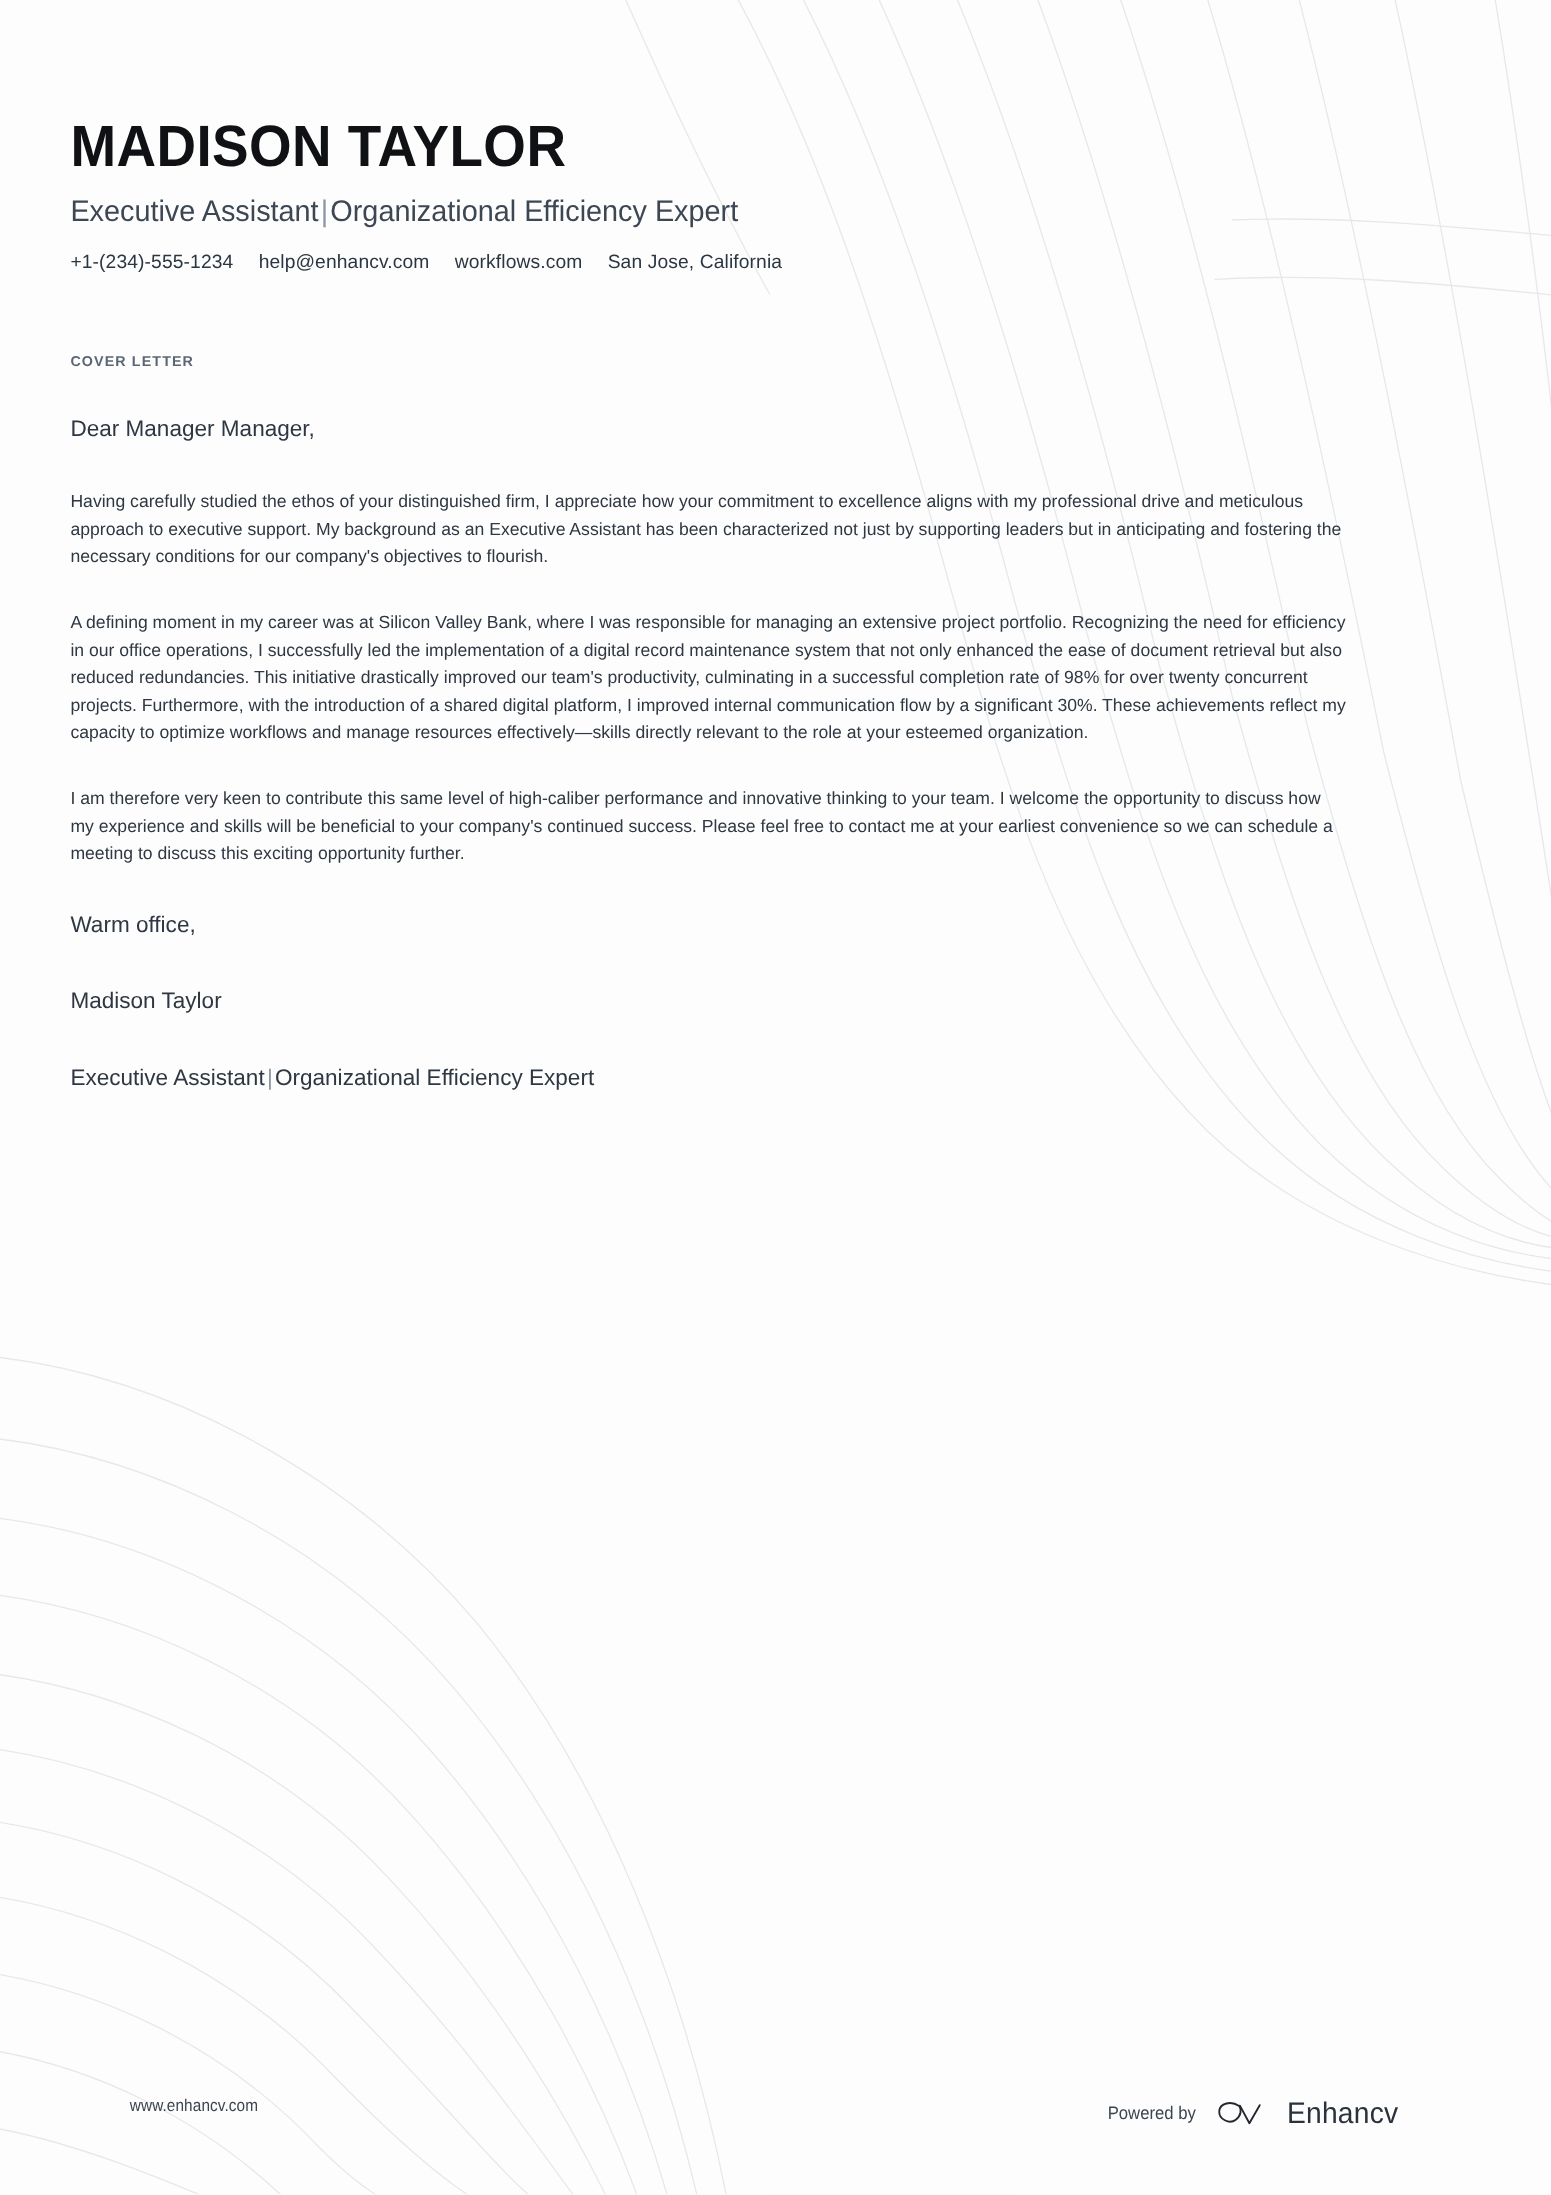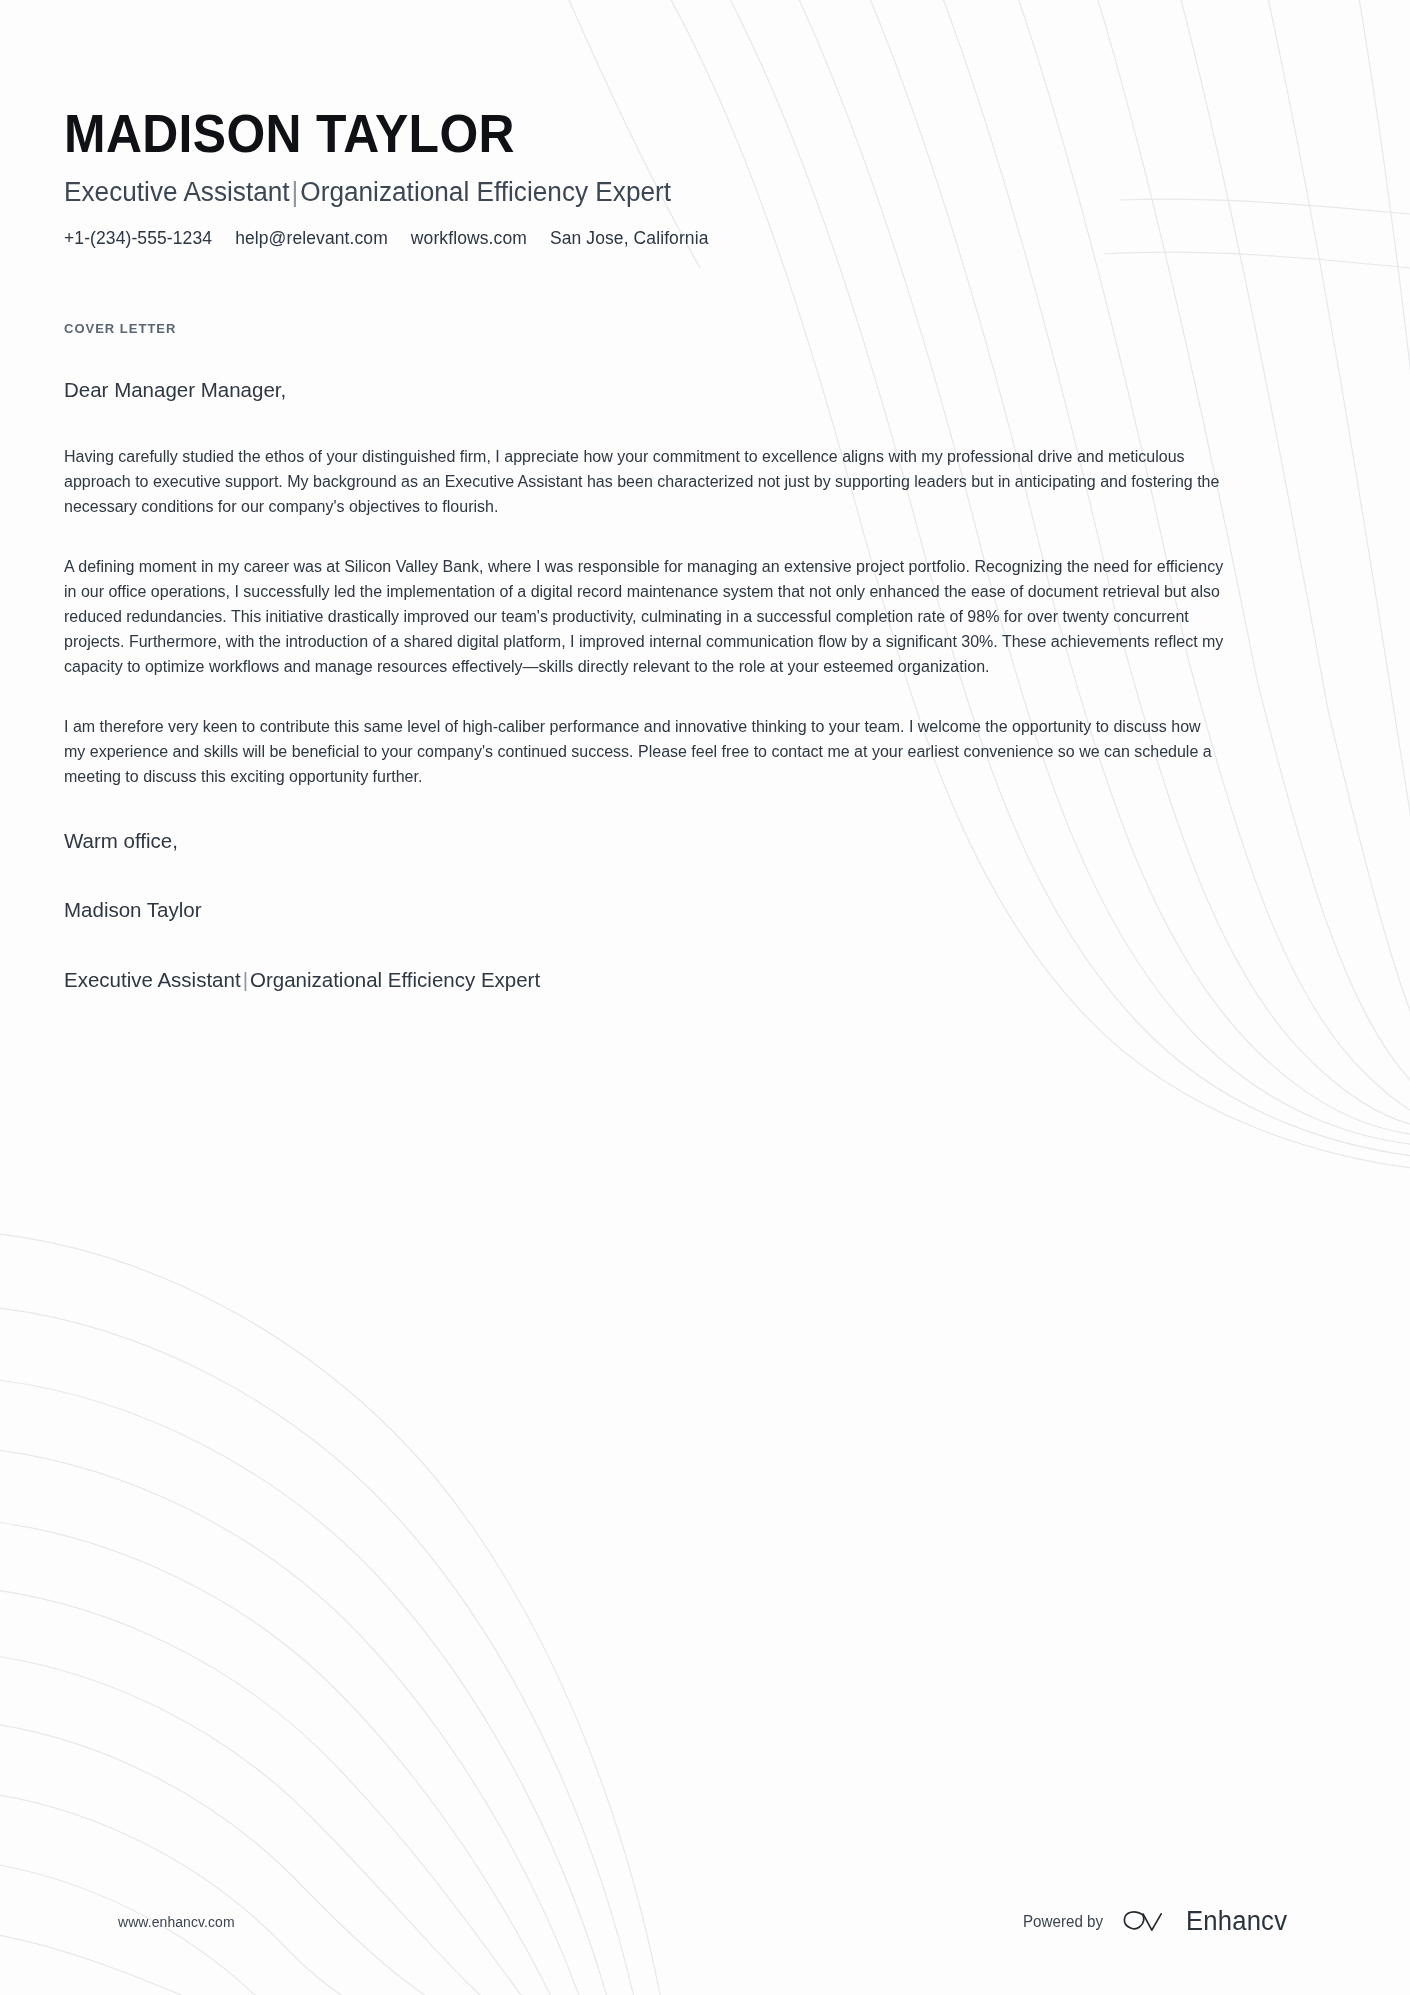--- a/index.html
+++ b/index.html
@@ -114,26 +114,25 @@
     display: inline-block;
     color: #8d97a4;
     font-weight: 300;
     padding: 0 2px;
   }
 
   
   .footer {
     position: absolute;
     left: 0;
-    right: 0;
+    right: 16px;
     bottom: 58px;
     z-index: 2;
     padding: 0 118px;
     display: flex;
-    align-items: center;
     justify-content: space-between;
     gap: 41px;
   }
   .footer-url {
     font-size: 15.5px;
     color: #3b444f;
     letter-spacing: 0.1px;
     transform: scaleX(0.9);
     transform-origin: left center;
   }
@@ -201,21 +200,21 @@
 
   <div class="content">
 
     <header class="header">
       <h1 class="name">MADISON TAYLOR</h1>
       <p class="subtitle">
         <span>Executive Assistant</span><span class="divider-bar">|</span><span>Organizational Efficiency Expert</span>
       </p>
       <div class="contact-row">
         <span class="contact-item">+1-(234)-555-1234</span>
-        <span class="contact-item">help@relevant.com</span>
+        <span class="contact-item">help@enhancv.com</span>
         <span class="contact-item">workflows.com</span>
         <span class="contact-item">San Jose, California</span>
       </div>
     </header>
 
     <section class="letter">
       <h2 class="section-label">COVER LETTER</h2>
 
       <p class="salutation">Dear Manager Manager,</p>
 

